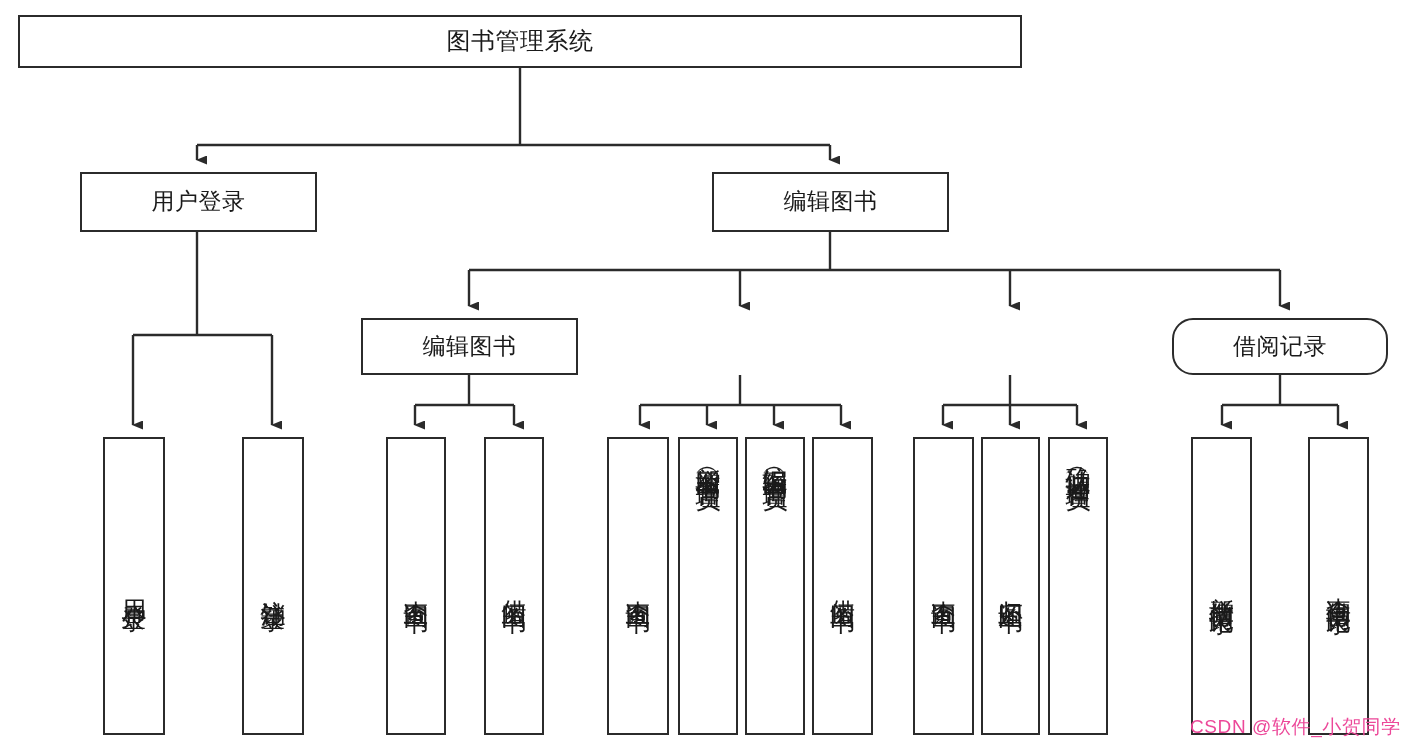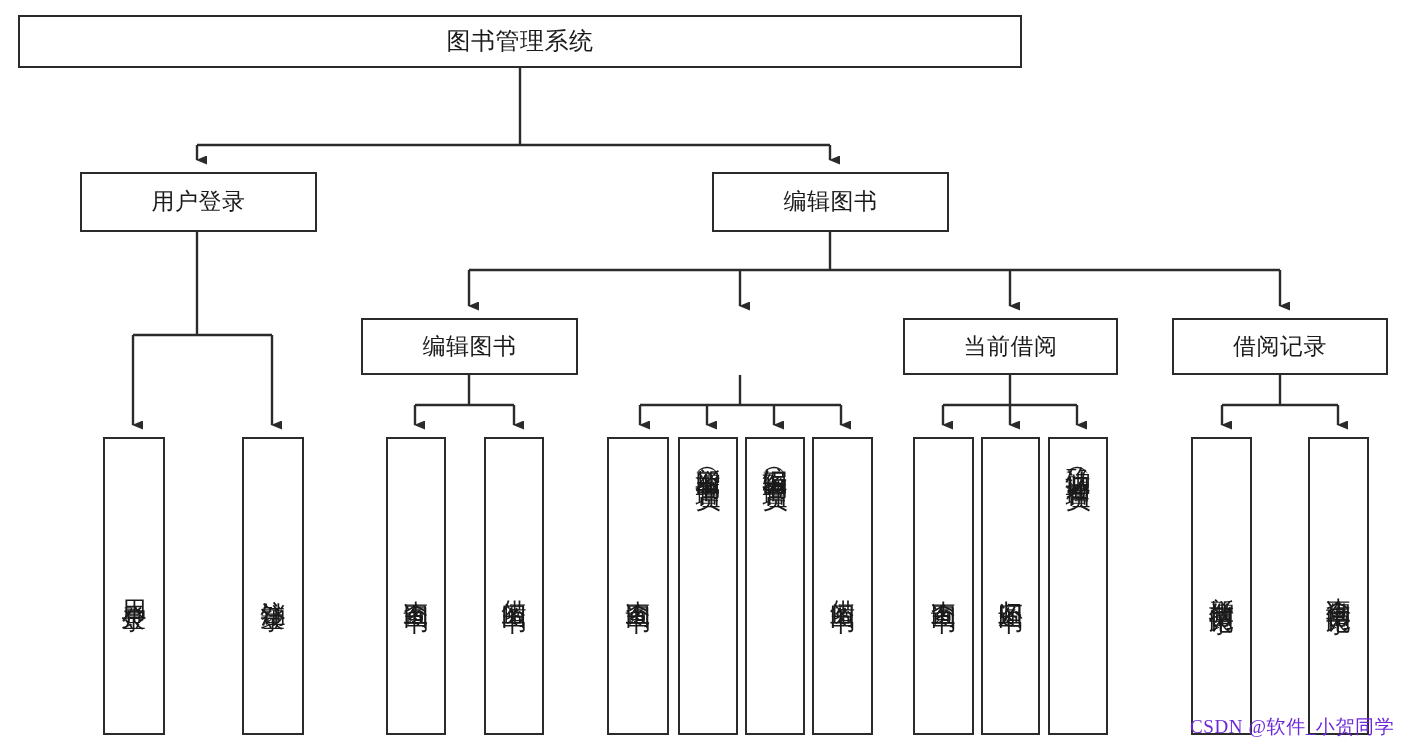--- a/index.html
+++ b/index.html
@@ -59,25 +59,25 @@
     line-height:1;
     white-space:nowrap;
   }
   .node.v.mid{
     align-items:center;
     padding-top:0;
   }
   .watermark{
     position:absolute;
     font-size:19px;
-    color:#6d28d9;
+    color:#ec4899;
     letter-spacing:0.6px;
     white-space:nowrap;
     z-index:5;
-    font-family:Liberation Serif, serif;
+    font-family:Liberation Sans, sans-serif;
   }
 </style>
 </head>
 <body>
 
 <div id="stage">
 
   <svg id="wires" viewBox="0 0 1405 747" xmlns="http://www.w3.org/2000/svg">
     <defs>
       <marker id="arrow" markerWidth="9" markerHeight="11" refX="4.5" refY="10" orient="auto" markerUnits="userSpaceOnUse">
@@ -135,24 +135,21 @@
   <div class="node h" style="left:80px; top:172px; width:237px; height:60px;">
     <span class="label">用户登录</span>
   </div>
   <div class="node h" style="left:712px; top:172px; width:237px; height:60px;">
     <span class="label">编辑图书</span>
   </div>
 
   <div class="node h" style="left:361px; top:318px; width:217px; height:57px;">
     <span class="label">编辑图书</span>
   </div>
-  <div class="node h" style="left:903px; top:318px; width:215px; height:57px;">
-    <span class="label">当前借阅</span>
-  </div>
-  <div class="node h" style="left:1172px; top:318px; width:216px; height:57px;">
+  <div class="node h" style="left:1172px; top:318px; width:216px; height:57px;border-radius:21px;">
     <span class="label">借阅记录</span>
   </div>
 
   <div class="node v mid" style="left:103px; top:437px; width:62px; height:298px;">
     <span class="label">用户登录</span>
   </div>
   <div class="node v mid" style="left:242px; top:437px; width:62px; height:298px;">
     <span class="label">注销登录</span>
   </div>
 

